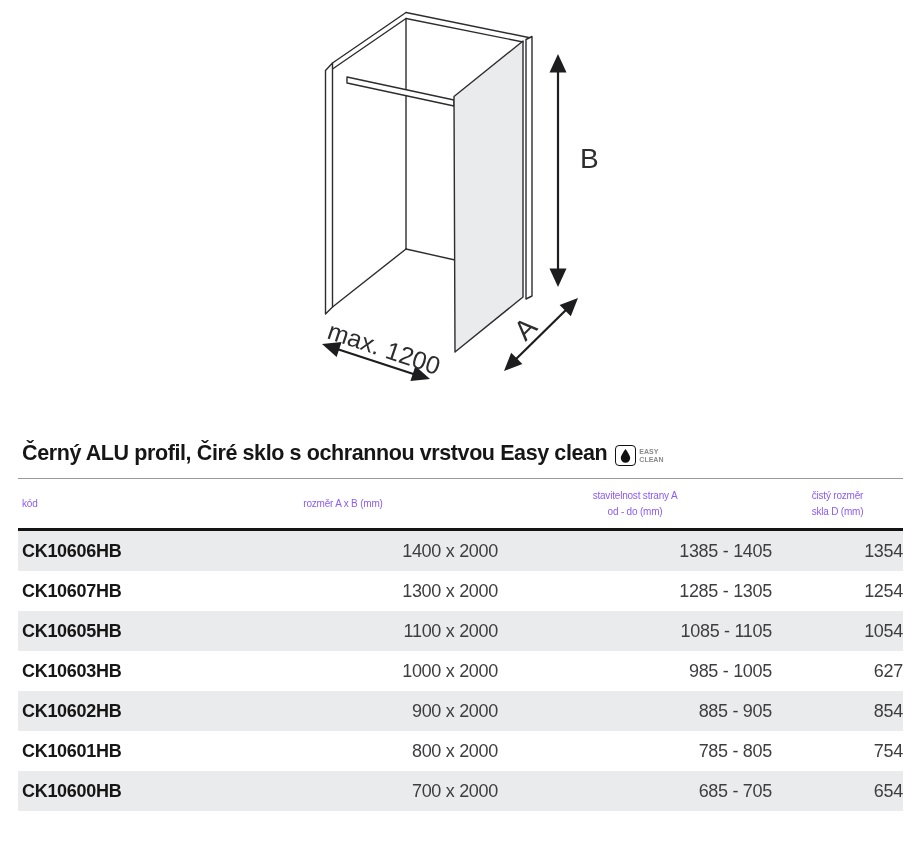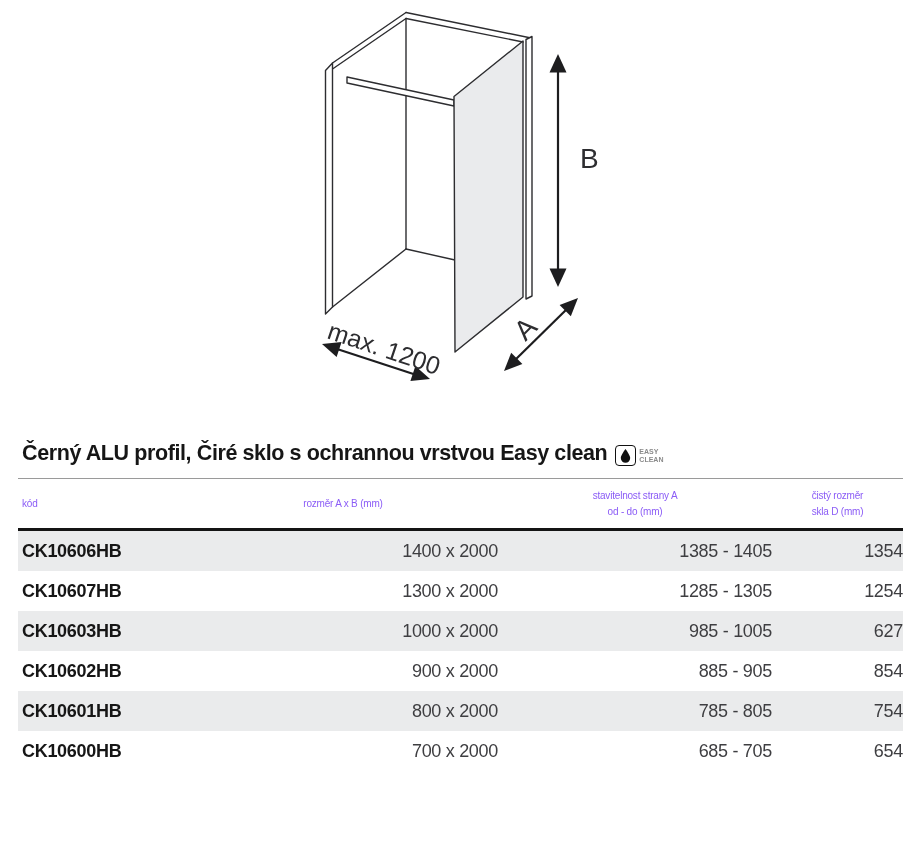--- a/index.html
+++ b/index.html
@@ -148,20 +148,26 @@
   </tr>
 
   <tr>
     <td class="cell-kod">CK10607HB</td>
     <td class="cell-num">1300 x 2000</td>
     <td class="cell-num">1285 - 1305</td>
     <td class="cell-num">1254</td>
   </tr>
 
 
+  <tr>
+    <td class="cell-kod">CK10605HB</td>
+    <td class="cell-num">1100 x 2000</td>
+    <td class="cell-num">1085 - 1105</td>
+    <td class="cell-num">1054</td>
+  </tr>
 
   <tr>
     <td class="cell-kod">CK10603HB</td>
     <td class="cell-num">1000 x 2000</td>
     <td class="cell-num">985 - 1005</td>
     <td class="cell-num">627</td>
   </tr>
 
   <tr>
     <td class="cell-kod">CK10602HB</td>

